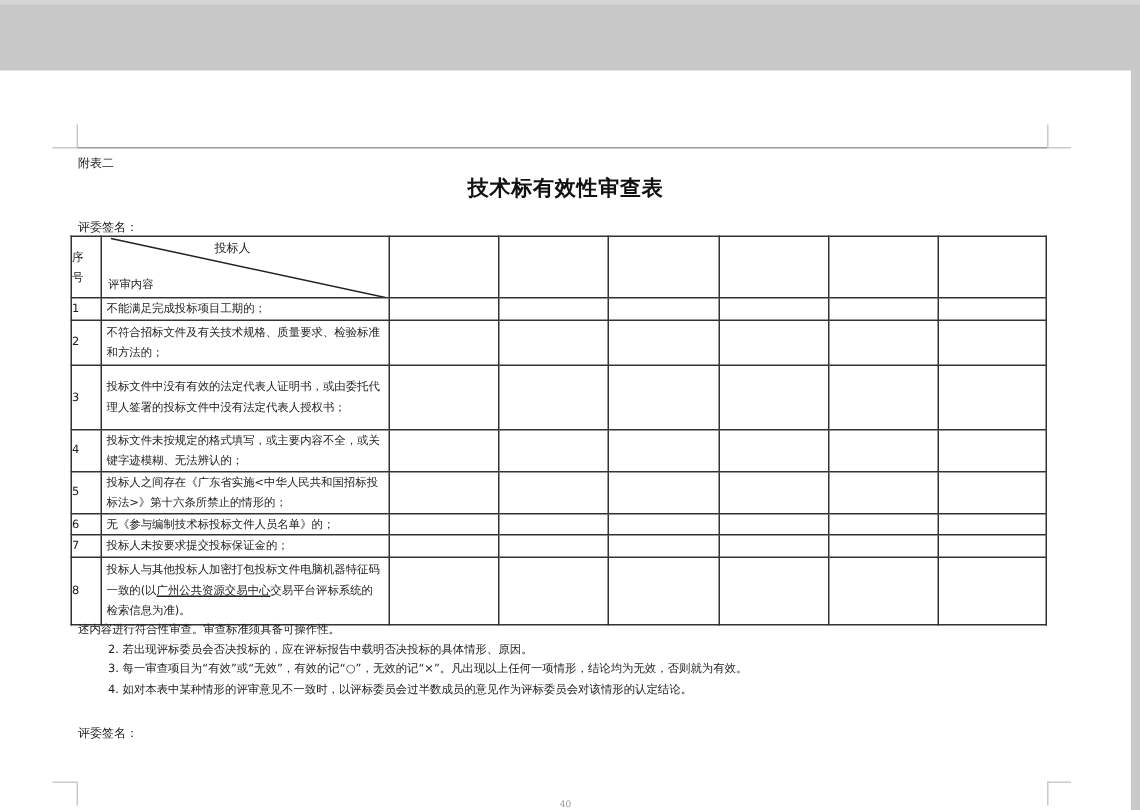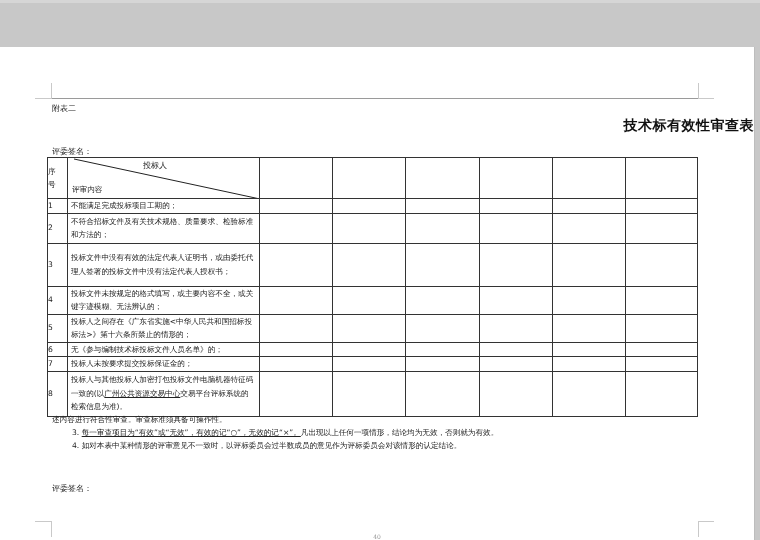--- a/index.html
+++ b/index.html
@@ -16,21 +16,21 @@
     border-bottom: 1px solid #bdbdbd;
     margin-top: 44px;
   }
   .topshade { position:absolute; left:0; top:0; width:760px; height:3px; background:#d6d6d6; }
   .header-line {
     position: absolute; left: 51px; top: 51px; width: 647px; height: 1px; background: #9a9a9a;
   }
   .corner { position: absolute; background: #c9c9c9; }
   .doc-label { position:absolute; left:52px; top:56px; font-size:8px; color:#222; }
   .title {
-    position:absolute; left:0; width:754px; top:70px; text-align:right;
+    position:absolute; left:0; width:754px; top:70px; text-align:center;
     font-size:14px; font-weight:bold; color:#111; letter-spacing:0.5px;
   }
   .project { position:absolute; left:52px; top:99px; font-size:8px; color:#222; }
   table.review {
     position:absolute; left:47px; top:110px;
     border-collapse: collapse; table-layout: fixed;
     font-size: 7.6px; color:#222;
   }
   table.review td {
     border: 1px solid #333; padding: 0 3px; vertical-align: middle;
@@ -38,21 +38,21 @@
   }
   table.review td.num { text-align:left; padding:0; }
   .hdr-cell { position: relative; padding: 0 !important; }
   .hdr-cell svg { position:absolute; left:0; top:0; }
   .hdr-bidder { position:absolute; left:75px; top:1px; font-size:8px; }
   .hdr-content { position:absolute; left:4px; bottom:2px; font-size:7.6px; }
   .link-u { text-decoration: underline; }
   .notes { position:absolute; left:52px; top:366px; width:650px; font-size:7.6px; color:#222; line-height:13.2px; }
   .notes p { margin:0; }
   .indent { padding-left: 20px; }
-  .u { text-decoration: underline; }
+  .u { }
   .sign { position:absolute; left:52px; top:436px; font-size:8px; color:#222; }
   .pagenum { position:absolute; left:0; width:754px; top:486px; text-align:center; font-size:6px; color:#999; font-family:"DejaVu Serif", serif; }
 </style>
 </head>
 <body>
 
 <div class="topshade"></div>
 <div class="page">
 
   <div class="header-line"></div>
@@ -181,20 +181,21 @@
           <td></td>
           <td></td>
           <td></td>
           <td></td>
     </tr>
   </tbody>
     </table>
 
   <div class="notes">
     <p>述内容进行符合性审查。审查标准须具备可操作性。</p>
+    <p class="indent">2. 若出现评标委员会否决投标的，应在评标报告中载明否决投标的具体情形、原因。</p>
     <p class="indent">
       <span>3. </span><span class="u">每一审查项目为“有效”或“无效”，有效的记“○”，无效的记“×”。</span><span>凡出现以上任何一项情形，结论均为无效，否则就为有效。</span>
     </p>
     <p class="indent">4. 如对本表中某种情形的评审意见不一致时，以评标委员会过半数成员的意见作为评标委员会对该情形的认定结论。</p>
   </div>
 
   <div class="sign">评委签名：</div>
 
   <div class="pagenum">40</div>
 </div>

